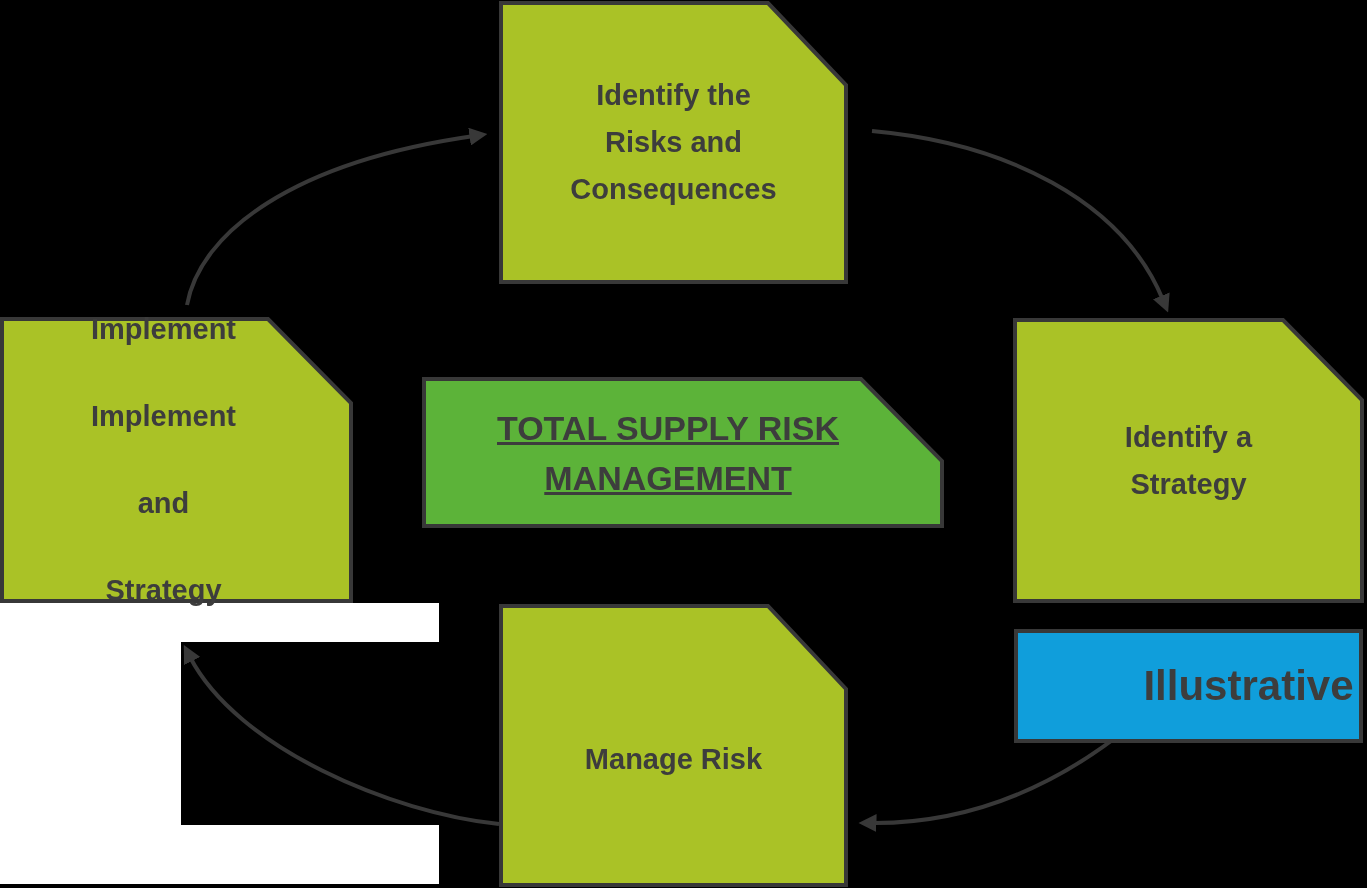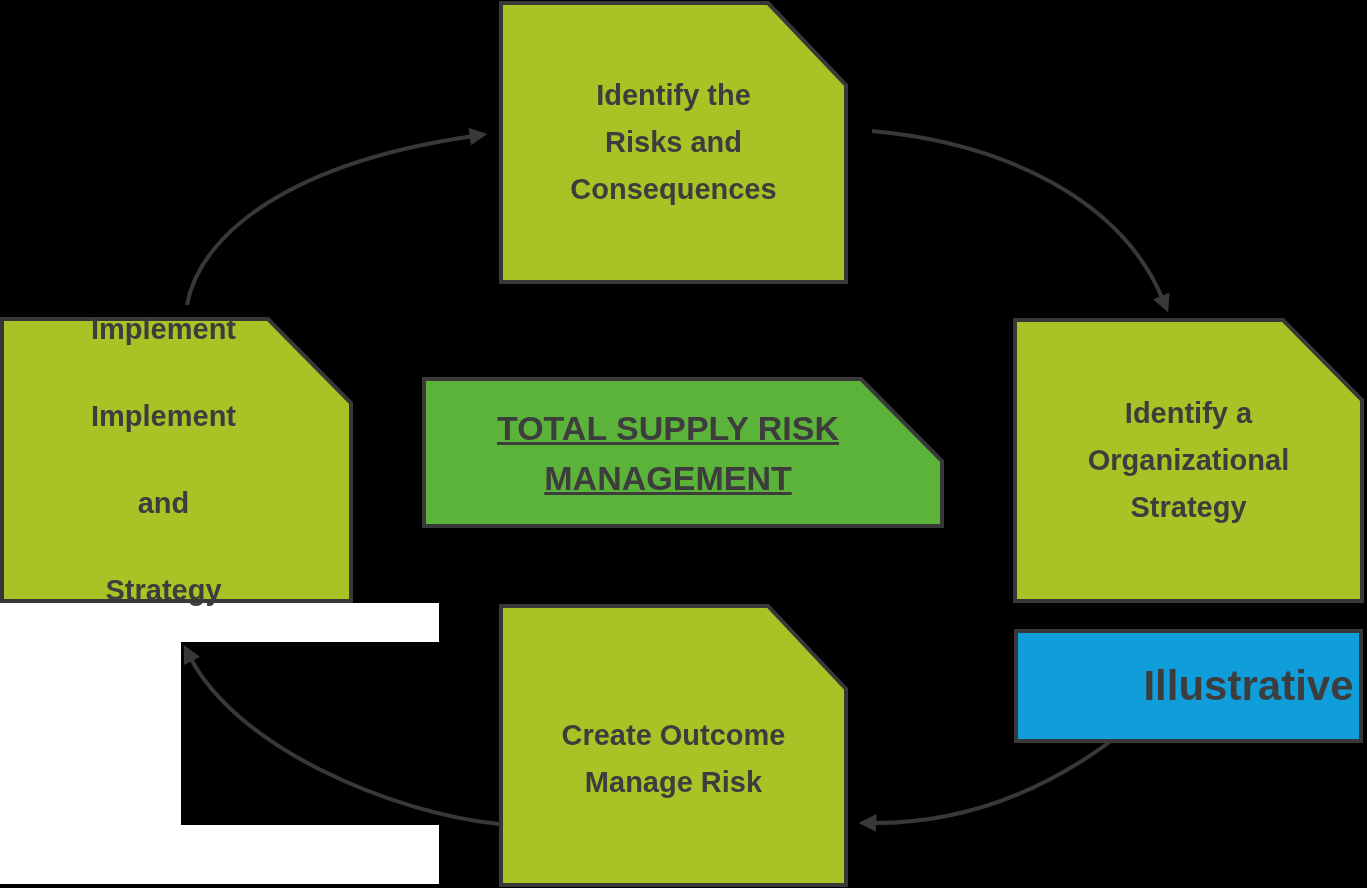--- a/index.html
+++ b/index.html
@@ -76,33 +76,31 @@
   </svg>
 
   <div class="label node-label label-identify">
     <div>Identify the</div>
     <div>Risks and</div>
     <div>Consequences</div>
   </div>
 
   <div class="label node-label label-develop">
     <div>Identify a</div>
-    <div>Organizational</div>
     <div>Strategy</div>
   </div>
 
   <div class="label node-label label-implement">
     <div>Implement</div>
     <div>Implement</div>
     <div>and</div>
     <div>Strategy</div>
   </div>
 
   <div class="label node-label label-create">
-    <div>Create Outcome</div>
     <div>Manage Risk</div>
   </div>
 
   <div class="label label-center">
     <div>TOTAL SUPPLY RISK</div>
     <div>MANAGEMENT</div>
   </div>
 
   <div class="label label-badge">
     <div>Illustrative</div>

